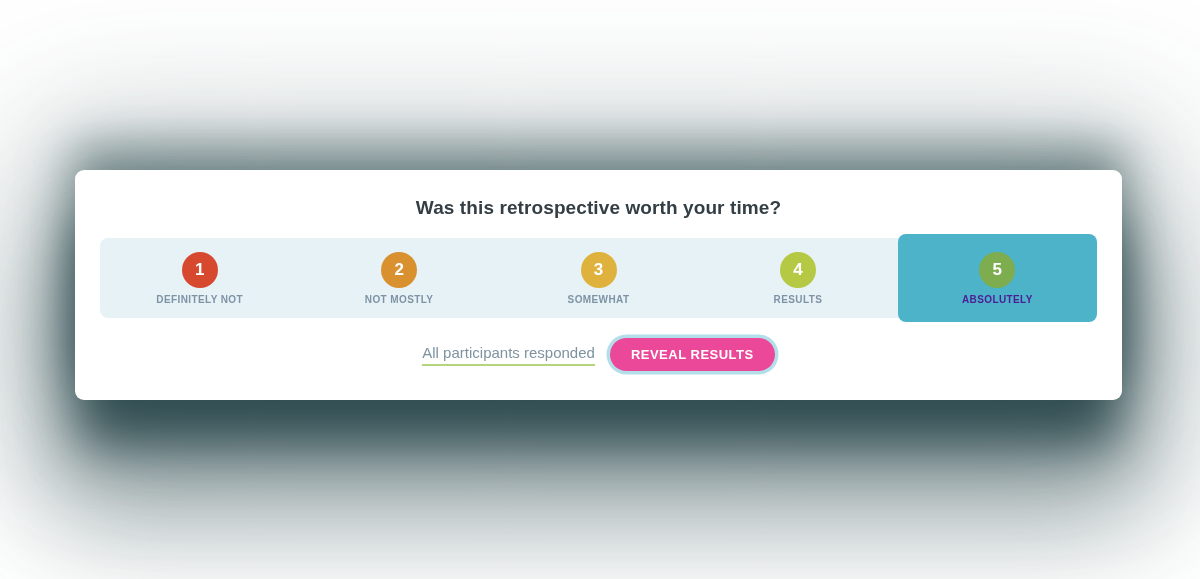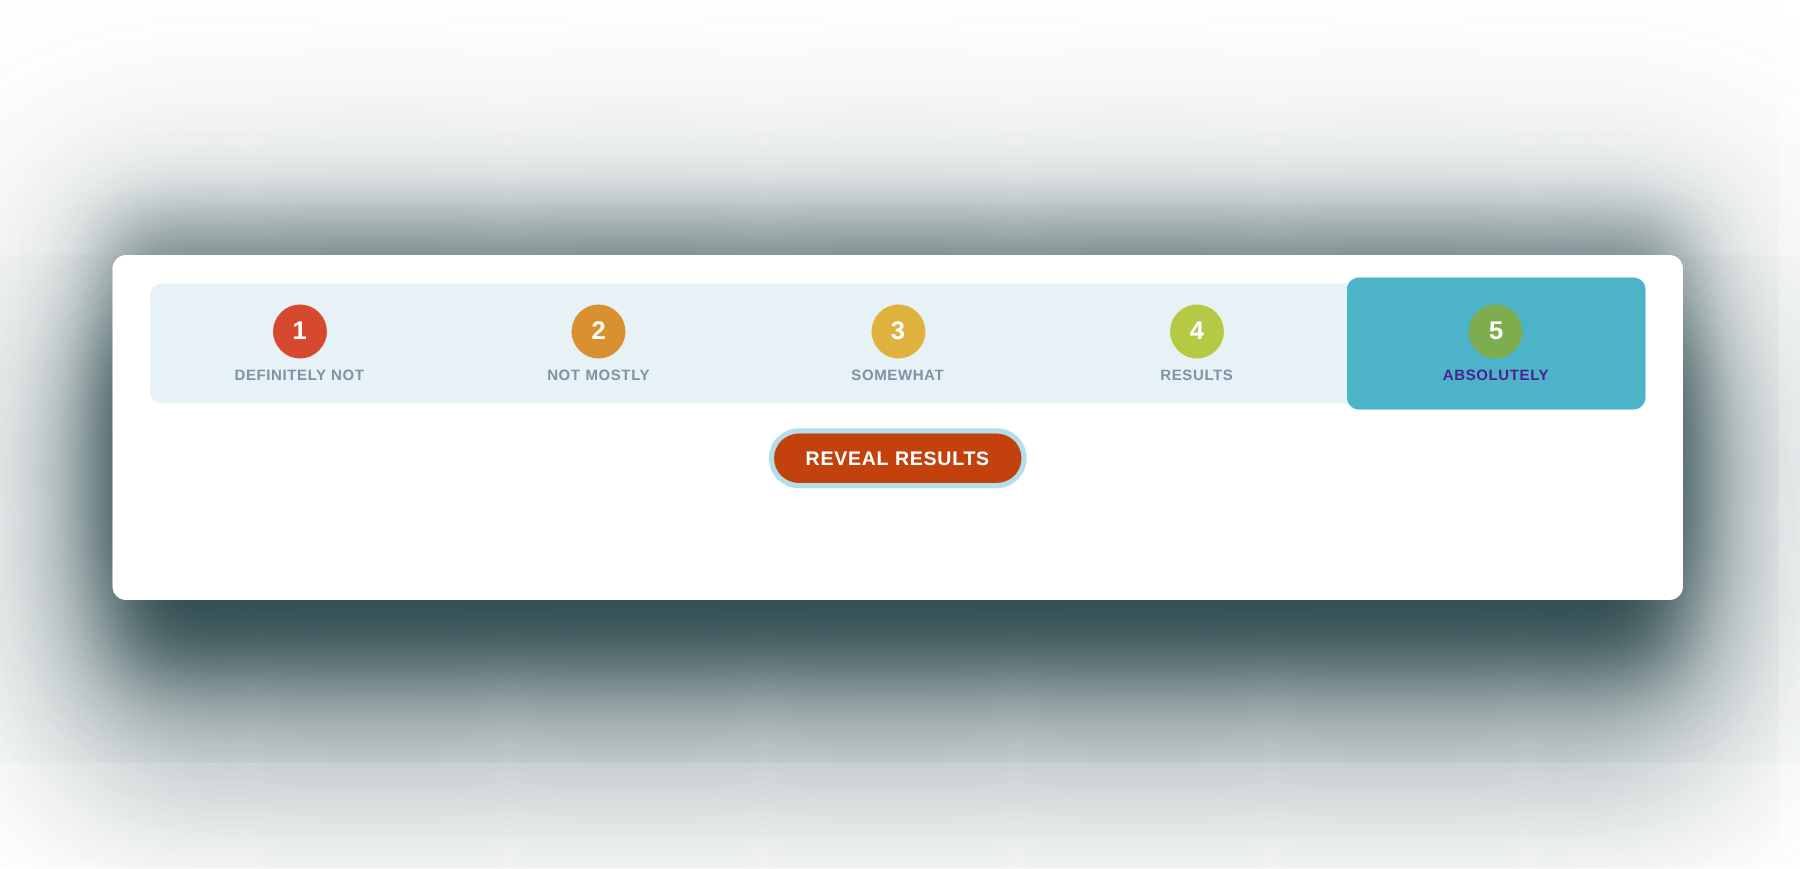--- a/index.html
+++ b/index.html
@@ -115,20 +115,21 @@
     box-shadow: 0 0 0 3.5px #b2dfea;
     cursor: pointer;
   }
 </style>
 </head>
 <body>
 
 <div class="stage">
   <div class="card">
 
+    <h1 class="title">Was this retrospective worth your time?</h1>
 
     <div class="scale" style="background: rgb(231, 242, 246);">
 
       <div class="cell">
         <div class="circle" style="background: rgb(214, 73, 46);">
           <span>1</span>
         </div>
         <div class="cell-label">DEFINITELY NOT</div>
       </div>
 
@@ -156,17 +157,18 @@
       <div class="cell selected" style="background: rgb(77, 179, 201);">
         <div class="circle" style="background: rgb(126, 173, 79);">
           <span>5</span>
         </div>
         <div class="cell-label">ABSOLUTELY</div>
       </div>
 
     </div>
 
     <div class="footer">
-      <button class="reveal-btn" style="background: #c2410c; box-shadow: rgb(178, 223, 234) 0px 0px 0px 3.5px;">REVEAL RESULTS</button>
+      <a class="status-link" style="border-bottom-color: rgb(181, 212, 126);">All participants responded</a>
+      <button class="reveal-btn" style="background: #ec4899; box-shadow: rgb(178, 223, 234) 0px 0px 0px 3.5px;">REVEAL RESULTS</button>
     </div>
 
   </div>
 </div>
 
 </body></html>

